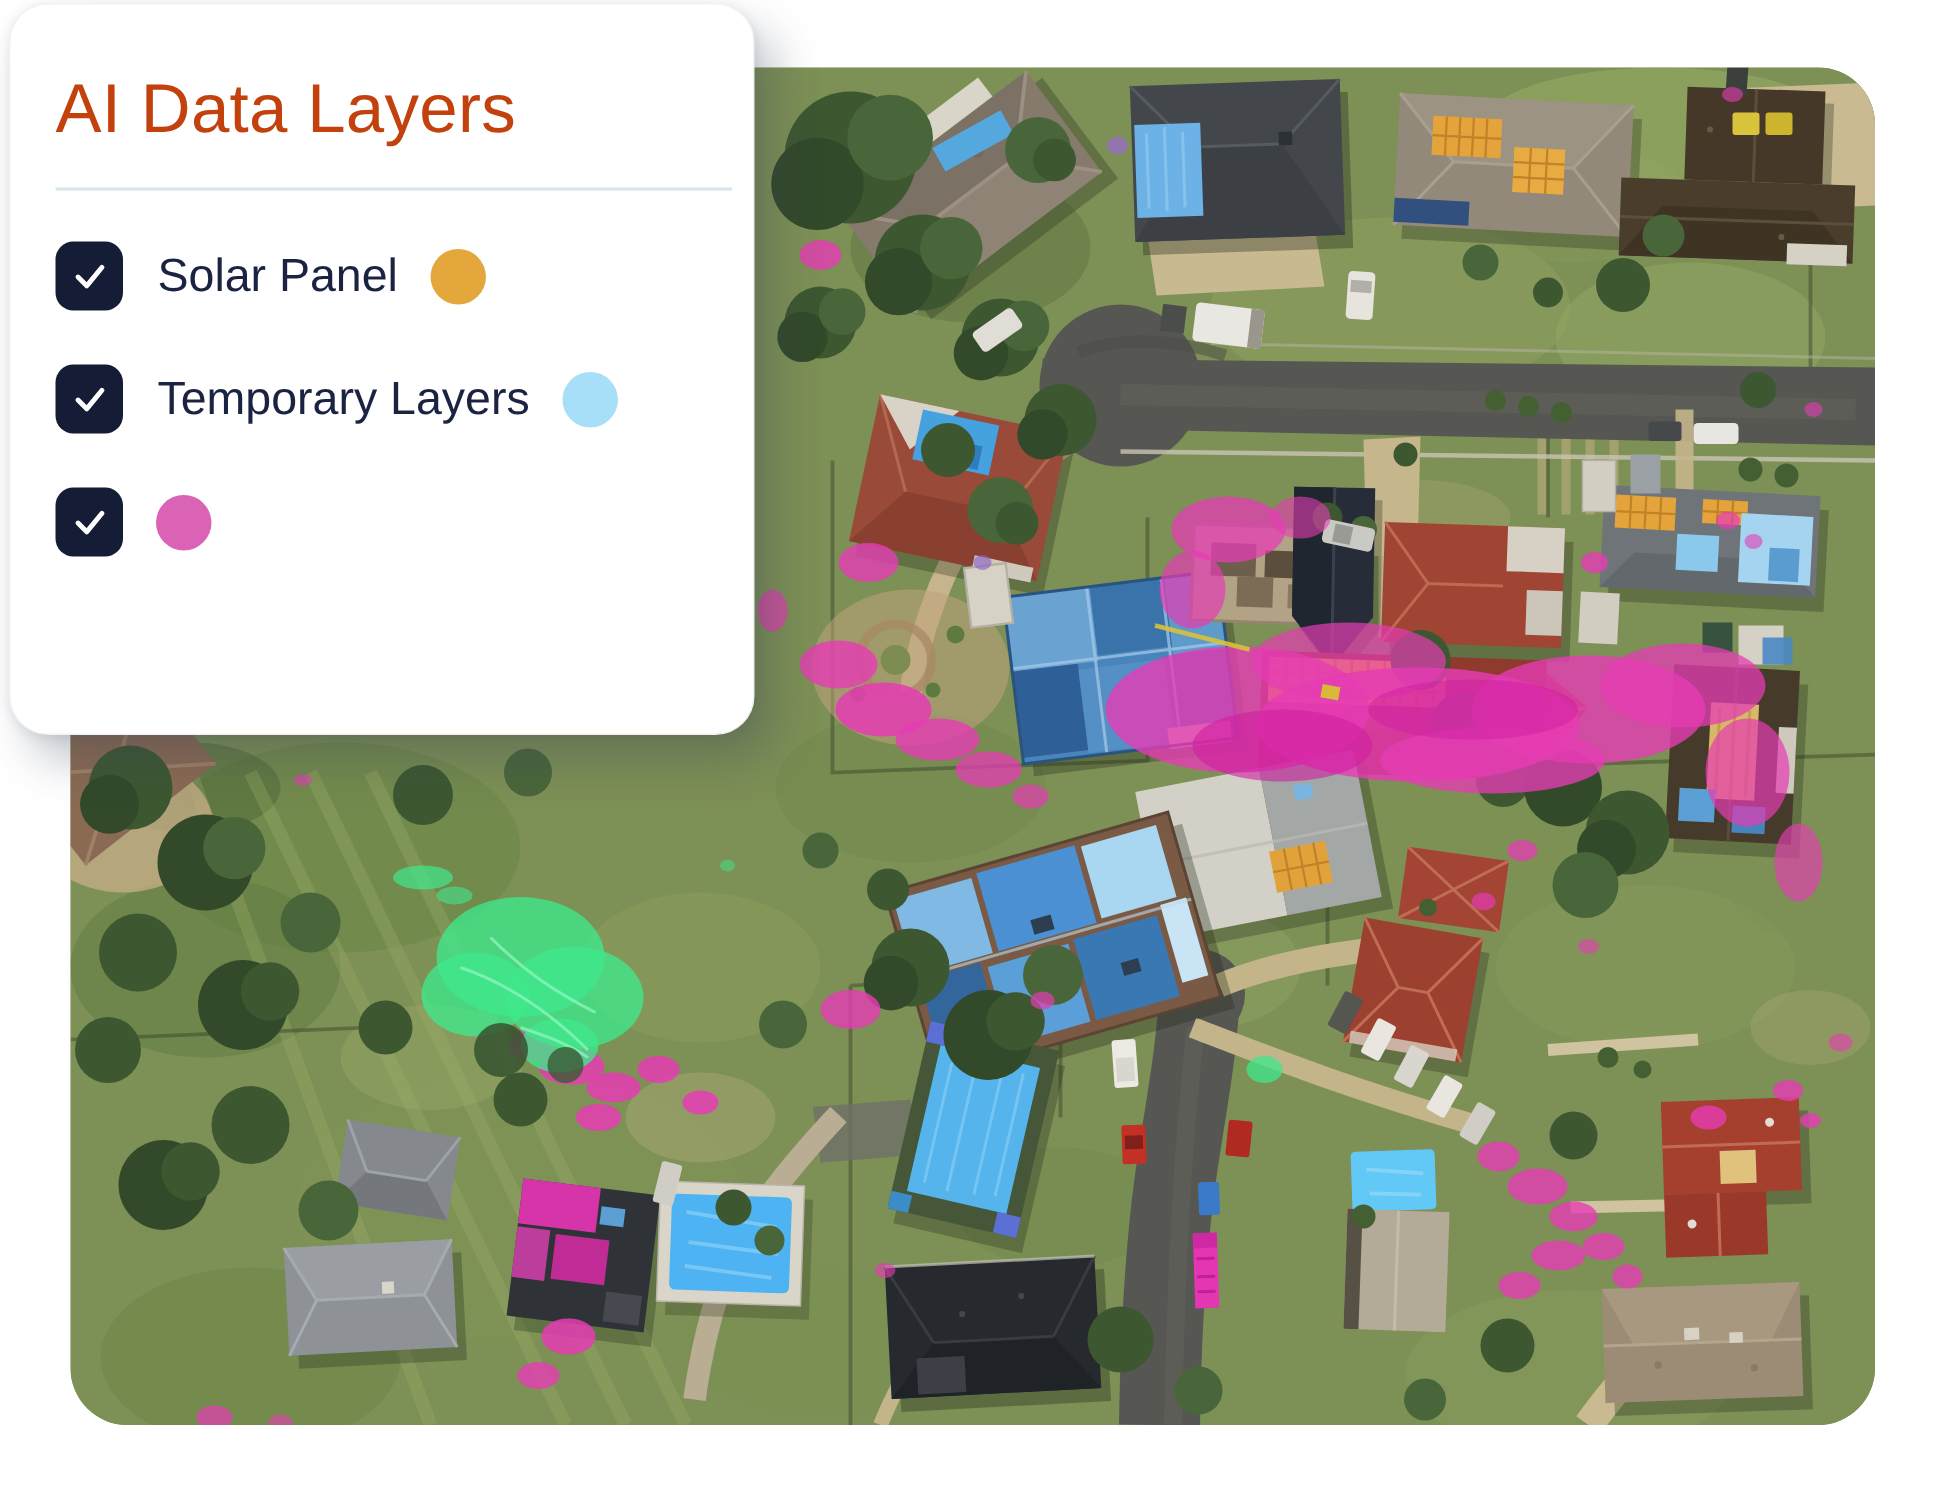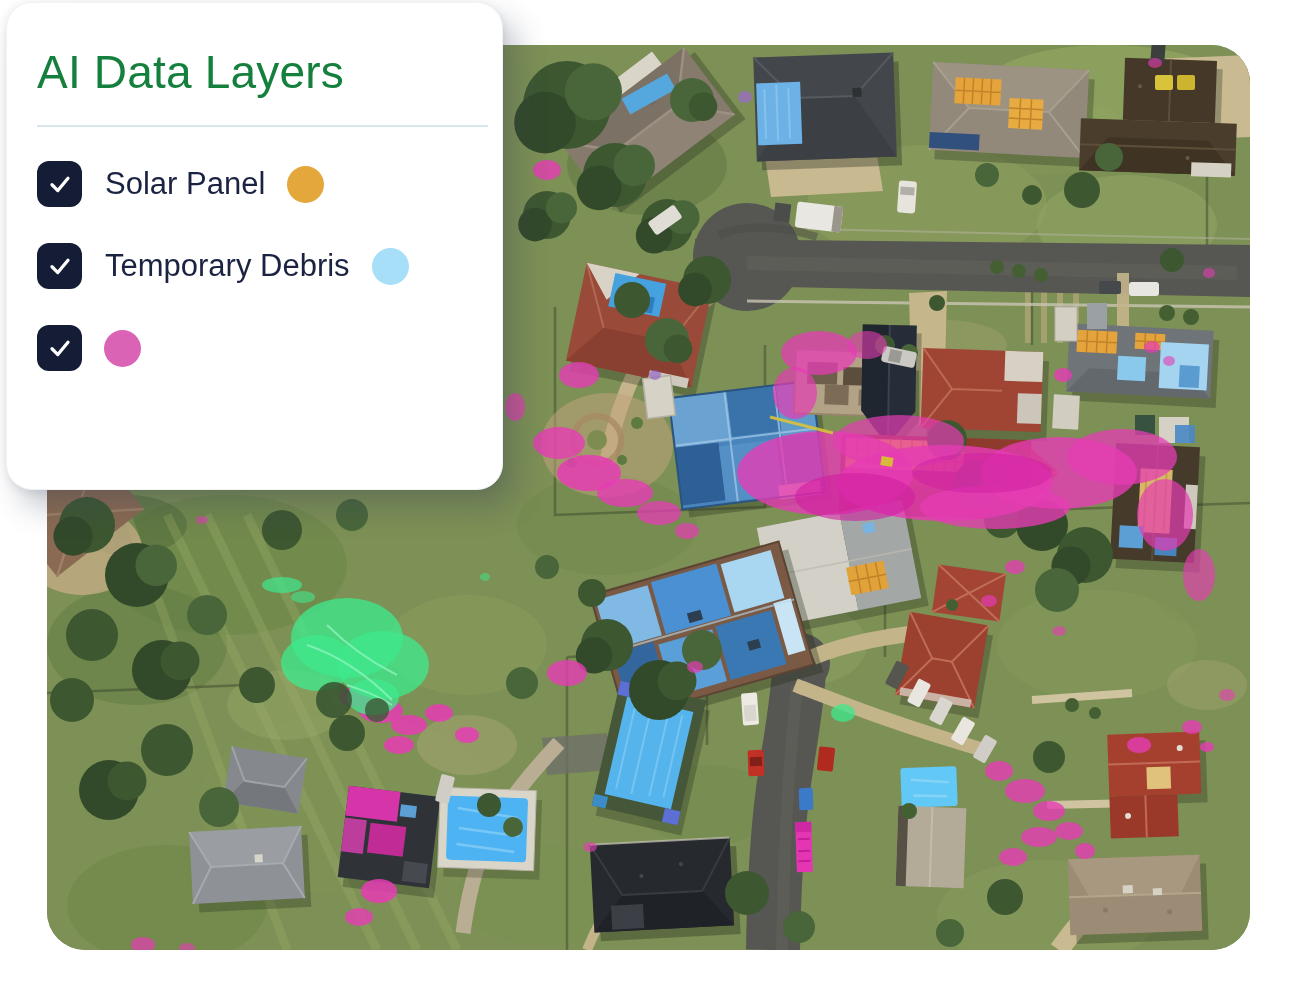--- a/index.html
+++ b/index.html
@@ -6,21 +6,21 @@
   .stage{position:relative;width:1296px;height:996px;background:#ffffff;overflow:hidden;
          font-family:"Liberation Sans", sans-serif;}
   
   .map-wrap{position:absolute;left:47px;top:45px;width:1203px;height:905px;
             border-radius:38px;overflow:hidden;background:#7d9055;}
   .map-wrap svg{display:block;width:100%;height:100%;}
   
   .card{position:absolute;left:6px;top:2px;width:497px;height:488px;background:#ffffff;
         border-radius:26px;box-shadow:14px 18px 30px rgba(55,65,90,.30),0 2px 8px rgba(55,65,90,.12);
         border:1px solid #f0f2f4;box-sizing:border-box;}
-  .card h1{margin:42px 36px 0 30px;font-size:46px;font-weight:500;color:#15803d;letter-spacing:.2px;}
+  .card h1{margin:42px 36px 0 30px;font-size:46px;font-weight:500;color:#c2410c;letter-spacing:.2px;}
   .divider{height:2px;background:#d8e5ea;margin:26px 14px 34px 30px;}
   .row{display:flex;align-items:center;margin:0 16px 36px 30px;cursor:pointer;}
   .cb{width:45px;height:46px;border-radius:12px;background:#141c36;flex:0 0 auto;
       display:flex;align-items:center;justify-content:center;}
   .cb svg{width:32px;height:32px;}
   .lbl{margin-left:23px;font-size:31px;color:#1b2342;white-space:nowrap;}
   .dot{width:37px;height:37px;border-radius:50%;margin-left:22px;flex:0 0 auto;}
 </style>
 </head>
 <body>
@@ -730,21 +730,21 @@
       <span class="lbl">Solar Panel</span>
       <span class="dot" style="background-color: rgb(227, 167, 60);"></span>
     </div>
 
     <div class="row">
       <span class="cb" role="checkbox" aria-checked="true">
         <svg viewBox="0 0 44 44">
           <path d="M11 23 L19 31 L33 14" stroke="#ffffff" stroke-width="4.5" fill="none" stroke-linecap="round" stroke-linejoin="round"></path>
         </svg>
       </span>
-      <span class="lbl">Temporary Debris</span>
+      <span class="lbl">Temporary Layers</span>
       <span class="dot" style="background-color: rgb(166, 223, 247);"></span>
     </div>
 
     <div class="row">
       <span class="cb" role="checkbox" aria-checked="true">
         <svg viewBox="0 0 44 44">
           <path d="M11 23 L19 31 L33 14" stroke="#ffffff" stroke-width="4.5" fill="none" stroke-linecap="round" stroke-linejoin="round"></path>
         </svg>
       </span>
       <span class="dot" style="background-color: rgb(219, 99, 182);"></span>

